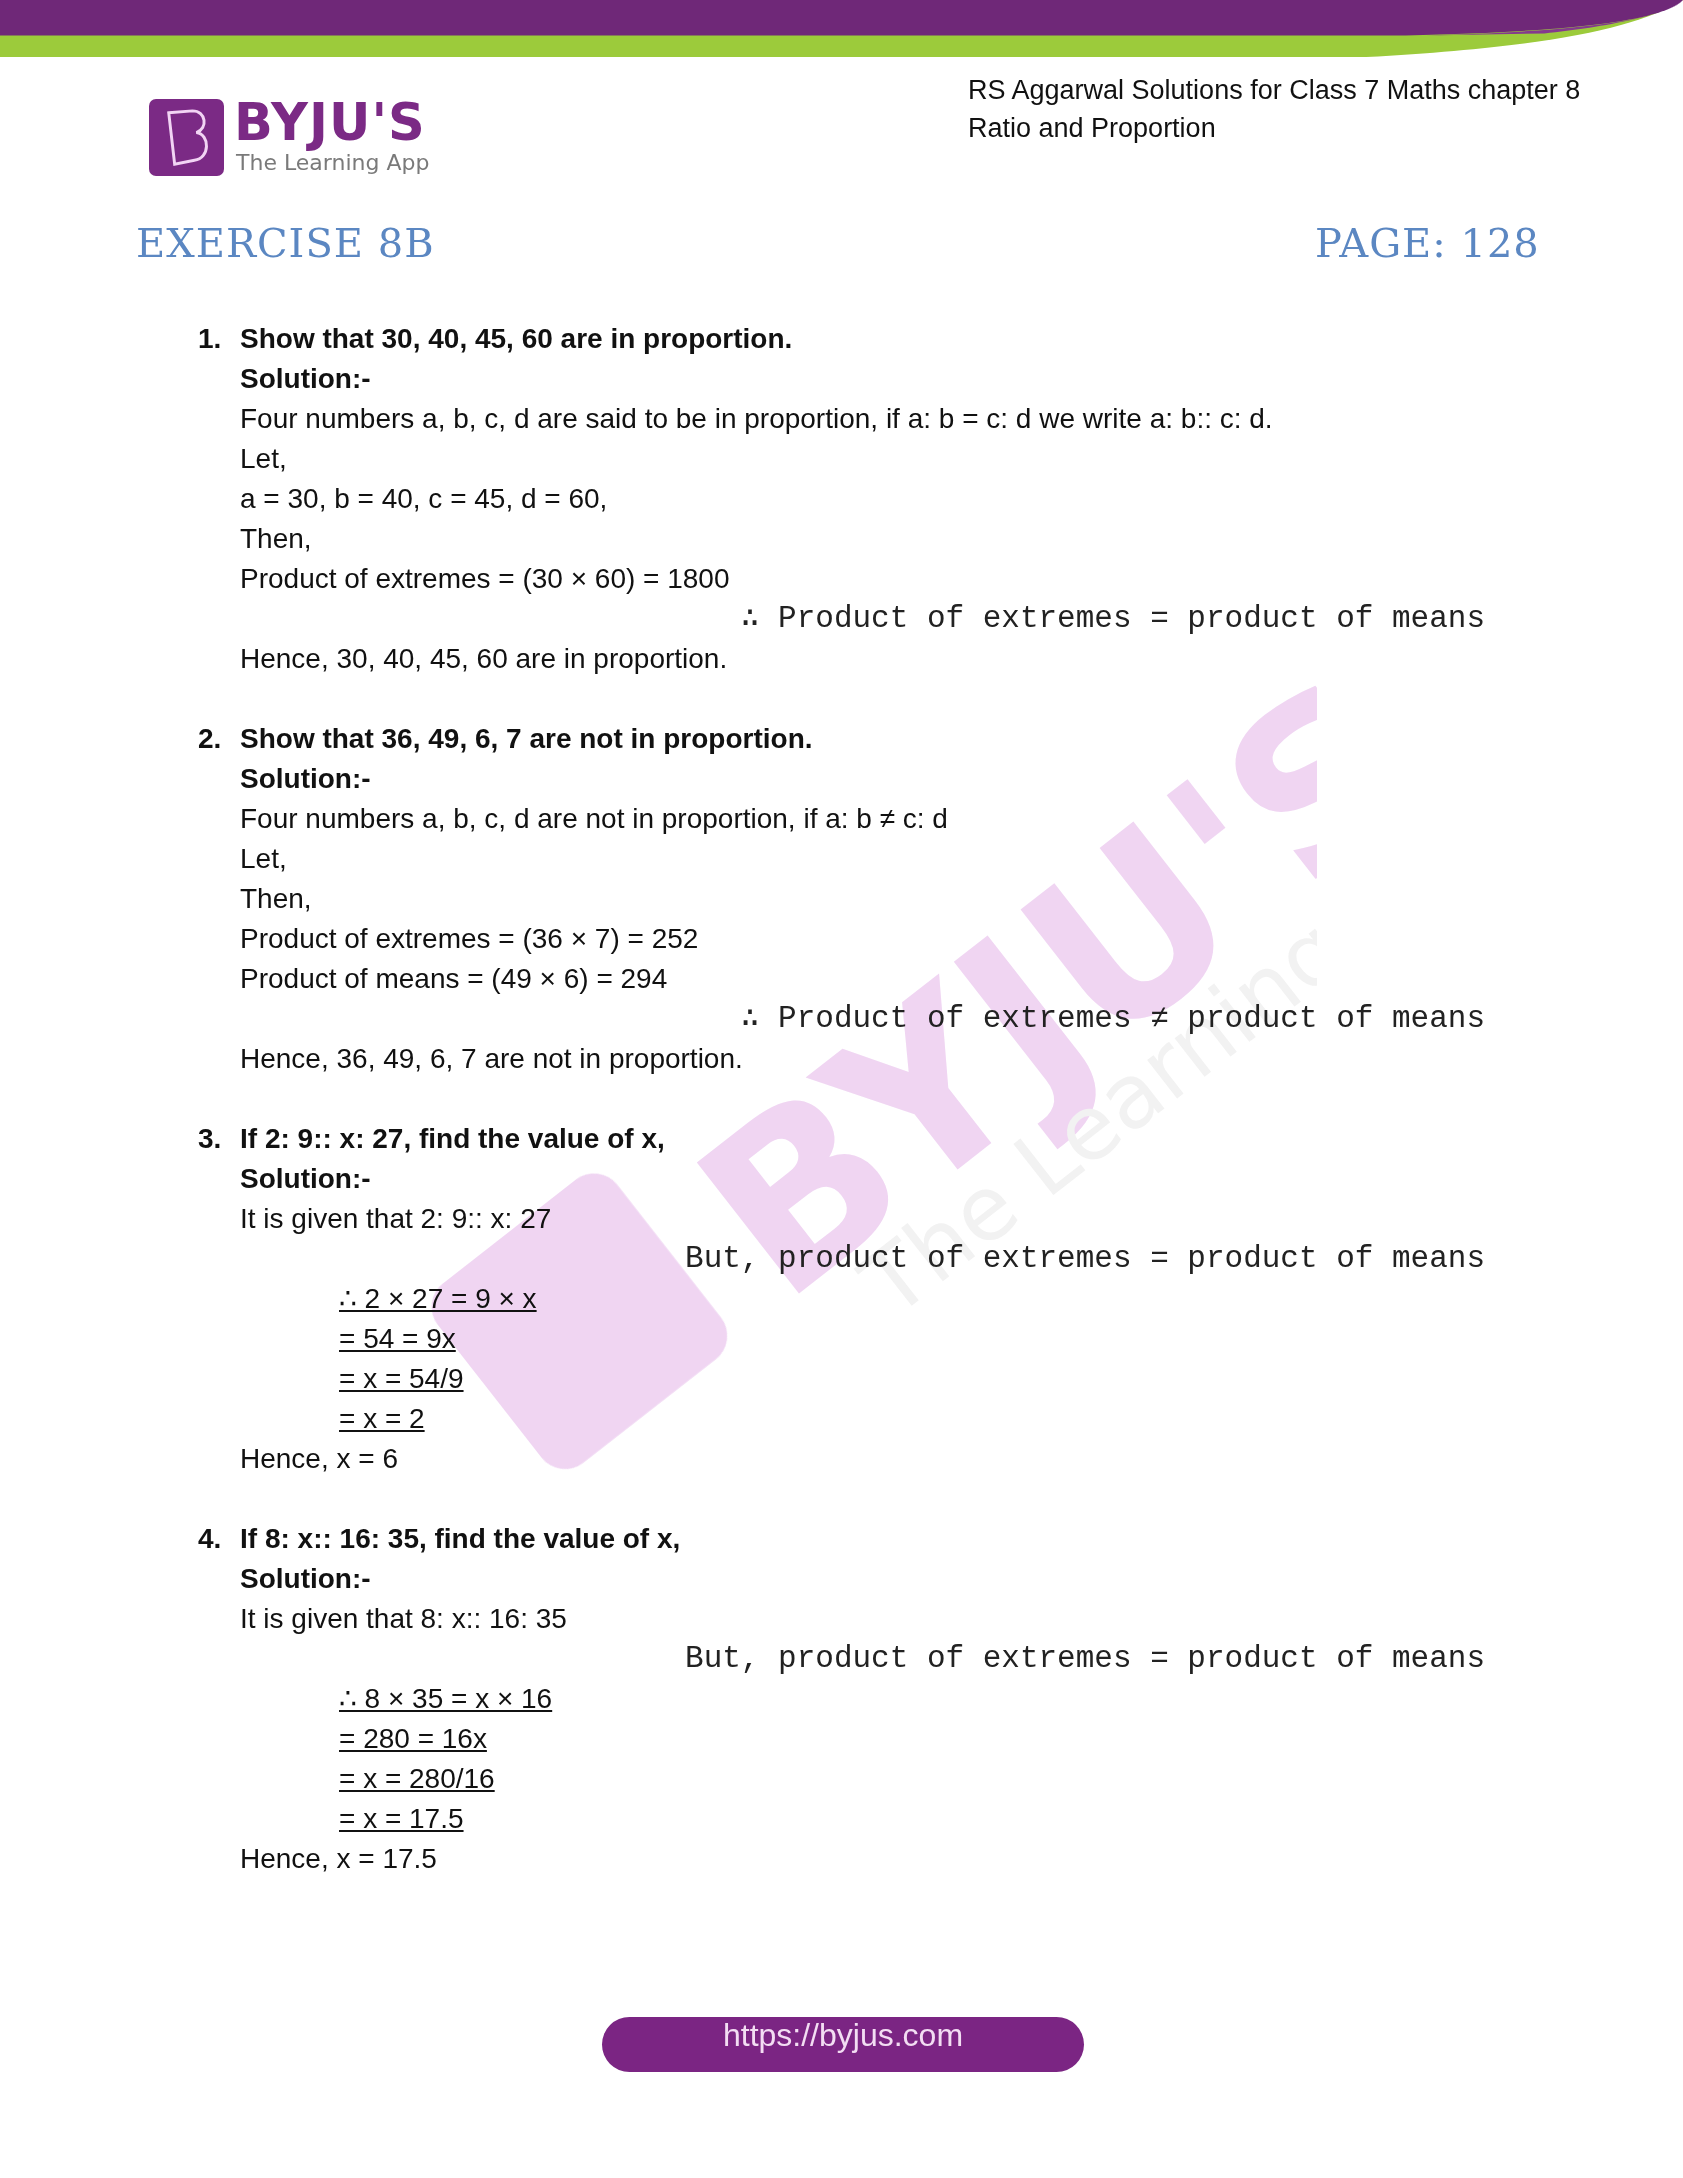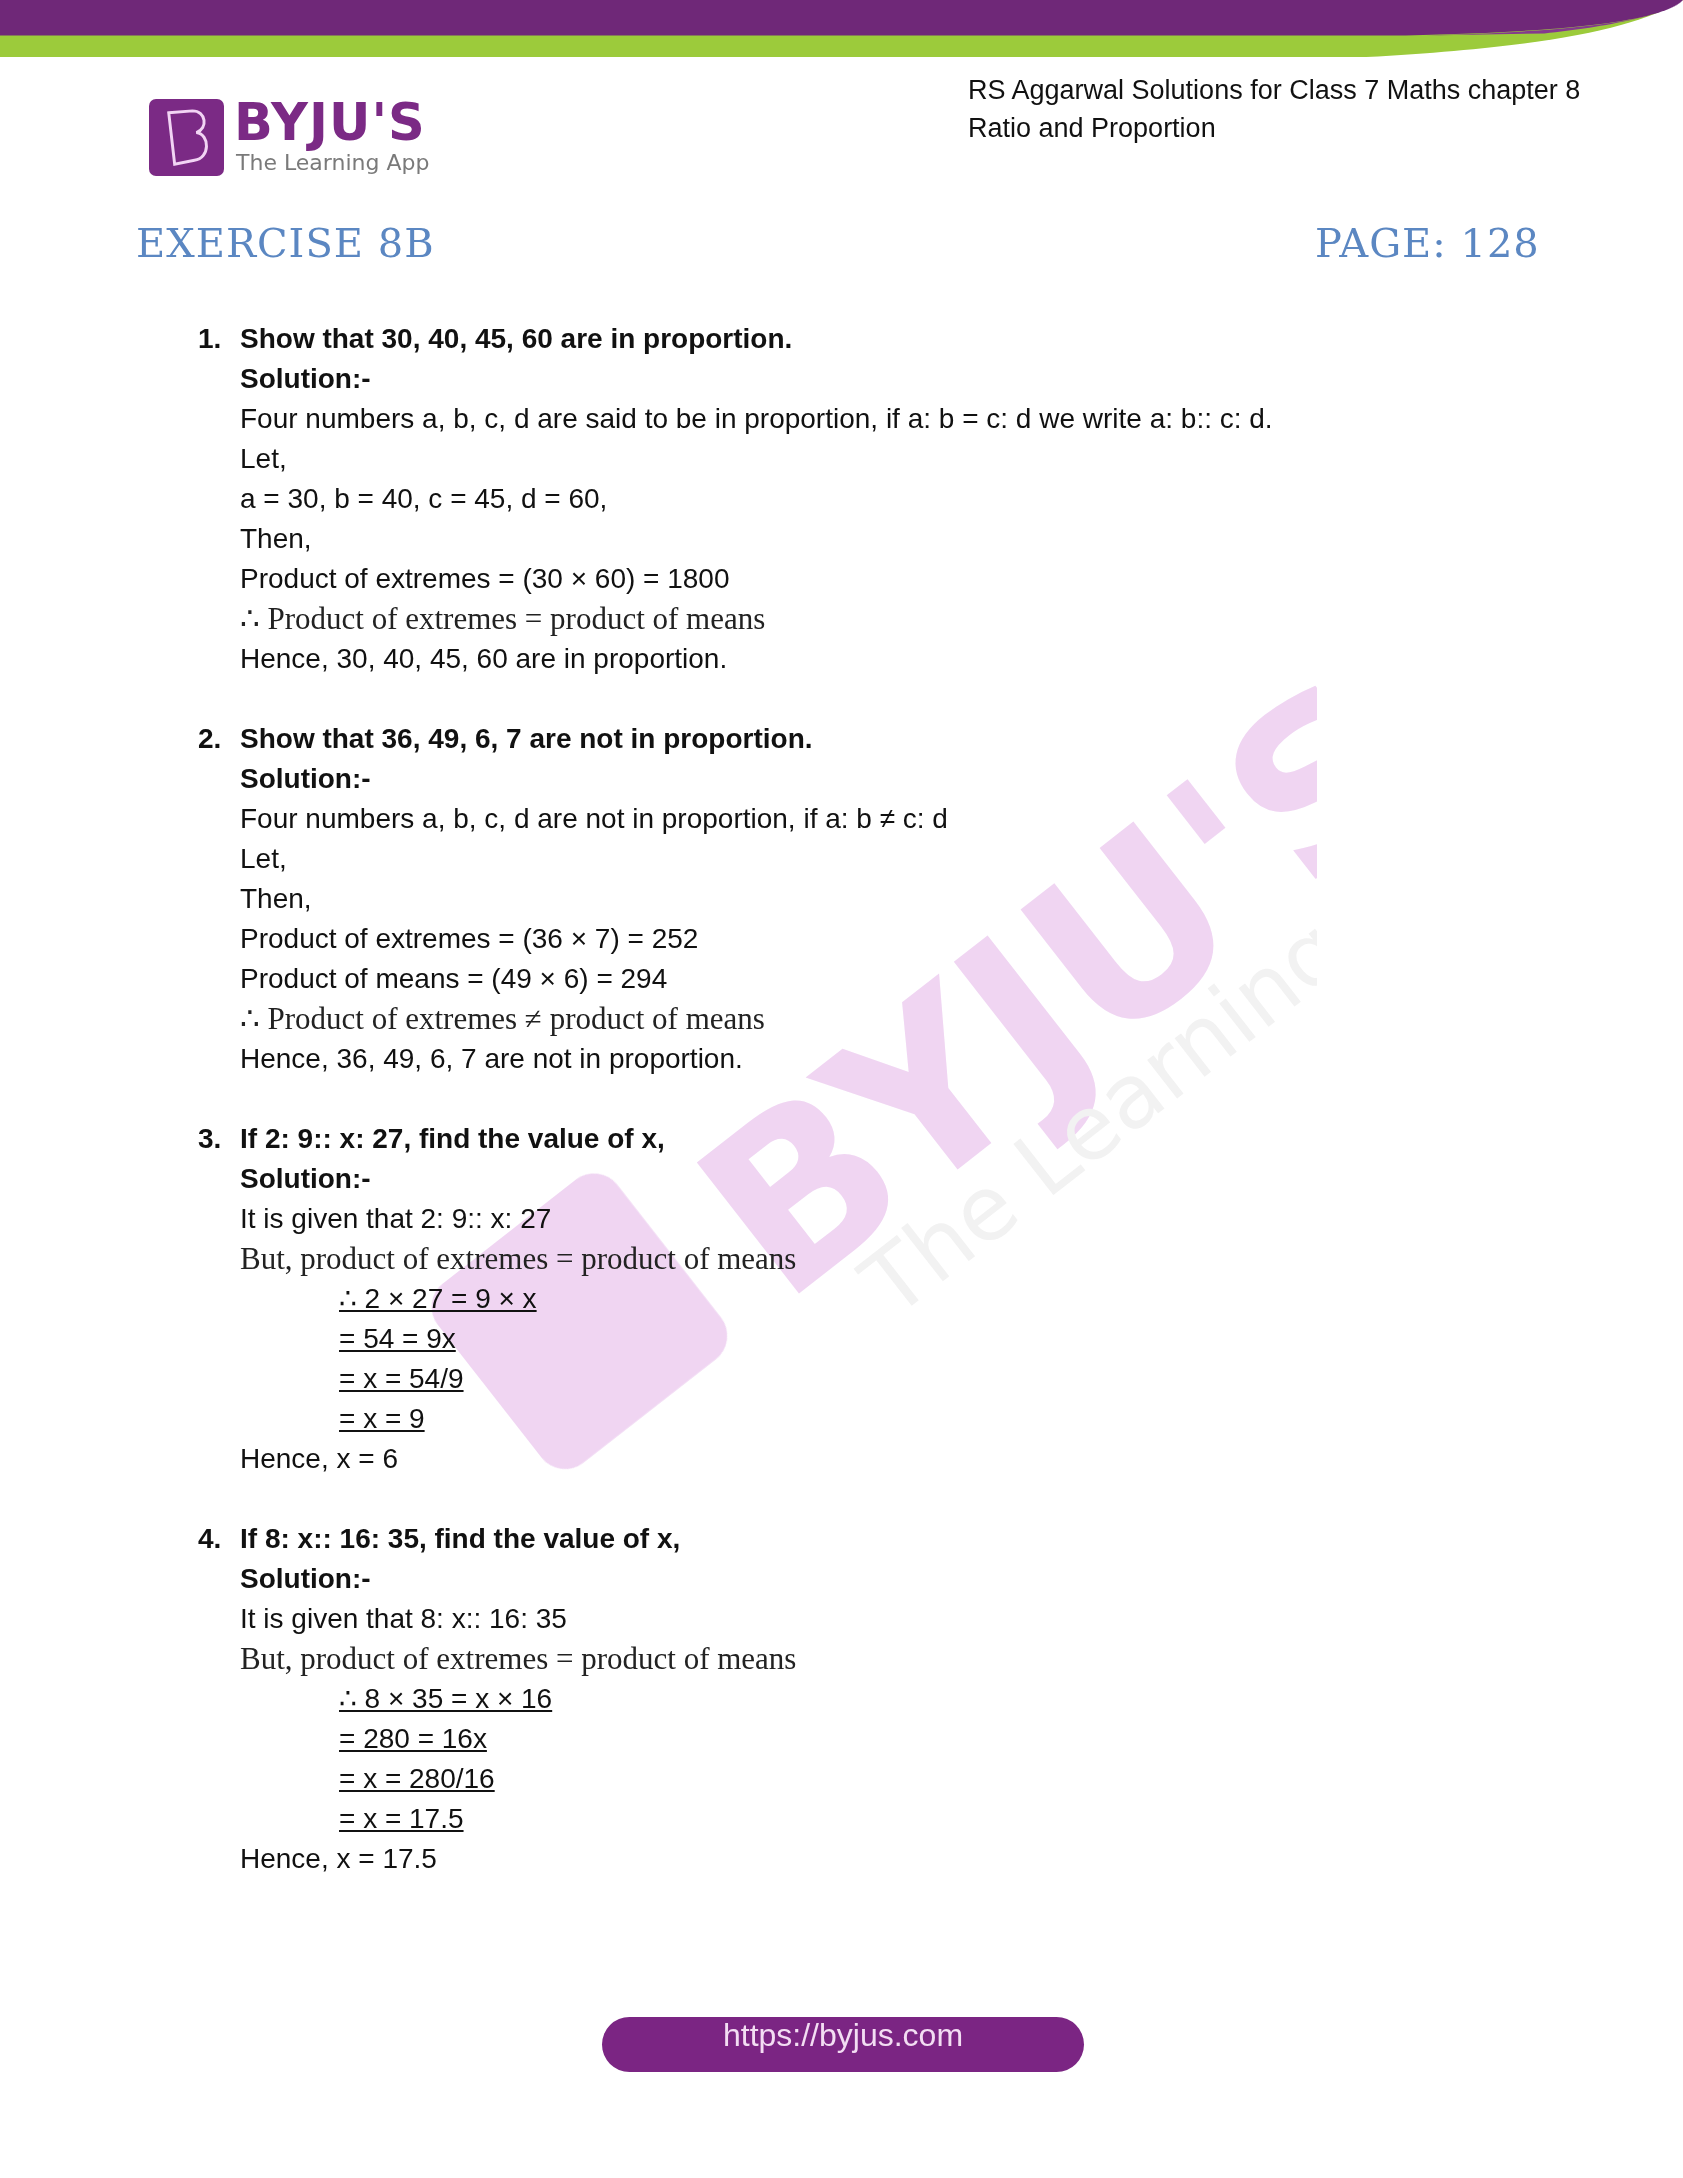--- a/index.html
+++ b/index.html
@@ -21,21 +21,21 @@
 
   .watermark { position: absolute; left: 426px; top: 653px; width: 891px; height: 891px; pointer-events: none; }
 
   .content { position: absolute; left: 198px; top: 319px; width: 1287px; font-size: 28px; line-height: 40px; }
   .question { position: relative; margin-bottom: 40px; }
   .q-num { position: absolute; left: 0; top: 0; font-weight: bold; }
   .q-body { margin-left: 42px; }
   .q-title { font-weight: bold; }
   .sol-label { font-weight: bold; }
   .line { white-space: pre; }
-  .serif { font-family: Liberation Serif, serif; font-size: 31px; color: #222; }
+  .serif { font-family: Liberation Mono, monospace; font-size: 31px; color: #222; text-align: right; }
   .indent { padding-left: 99px; text-decoration: underline; }
 
   .footer-pill { position: absolute; left: 602px; top: 2017px; width: 482px; height: 55px; background: #7b2583; border-radius: 28px; display: flex; align-items: flex-start; justify-content: center; }
   .footer-pill span { color: #f3ddf3; font-family: "Liberation Sans", sans-serif; font-size: 32px; }
 </style>
 </head>
 <body>
 
 <svg class="top-band" viewBox="0 0 1700 60" preserveAspectRatio="none">
   <path d="M0 0 H1700 V0 C1650 30 1560 48 1380 58 L0 58 Z" fill="#9ccb3b"></path>
@@ -104,21 +104,21 @@
   <div class="question">
     <div class="q-num">3.</div>
     <div class="q-body">
       <div class="q-title">If 2: 9:: x: 27, find the value of x,</div>
       <div class="sol-label">Solution:-</div>
       <div class="line">It is given that 2: 9:: x: 27</div>
       <div class="line serif">But, product of extremes = product of means</div>
       <div class="line indent">∴ 2 × 27 = 9 × x</div>
       <div class="line indent">= 54 = 9x</div>
       <div class="line indent">= x = 54/9</div>
-      <div class="line indent">= x = 9</div>
+      <div class="line indent">= x = 2</div>
       <div class="line">Hence, x = 6</div>
     </div>
   </div>
 
   <div class="question">
     <div class="q-num">4.</div>
     <div class="q-body">
       <div class="q-title">If 8: x:: 16: 35, find the value of x,</div>
       <div class="sol-label">Solution:-</div>
       <div class="line">It is given that 8: x:: 16: 35</div>

